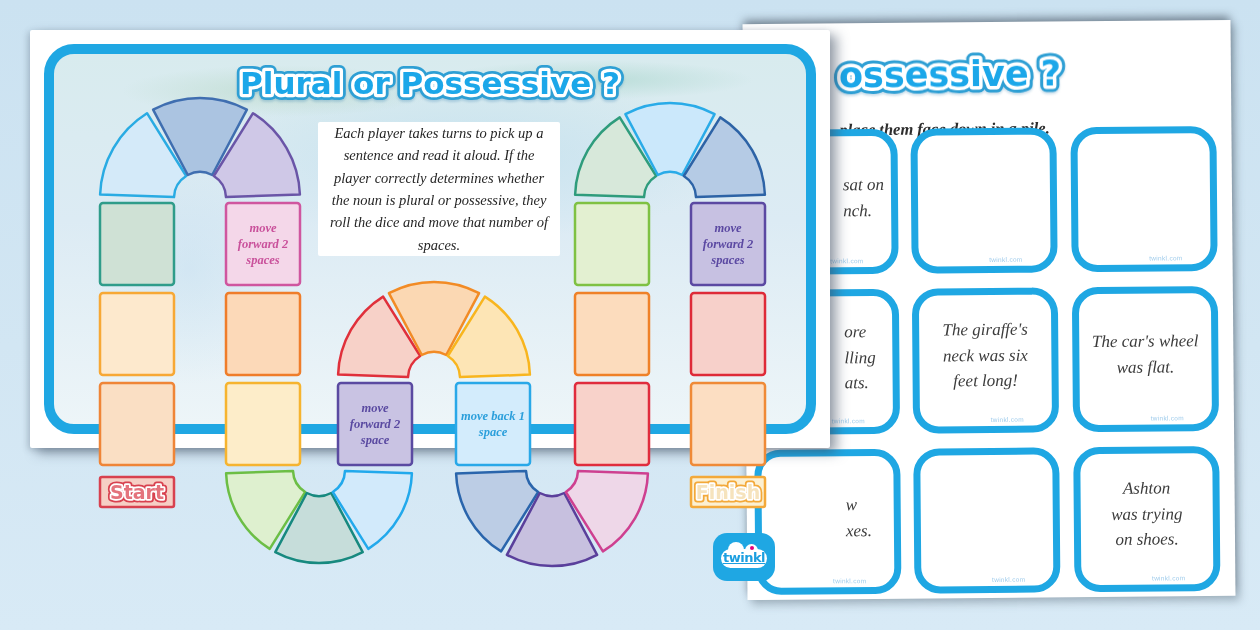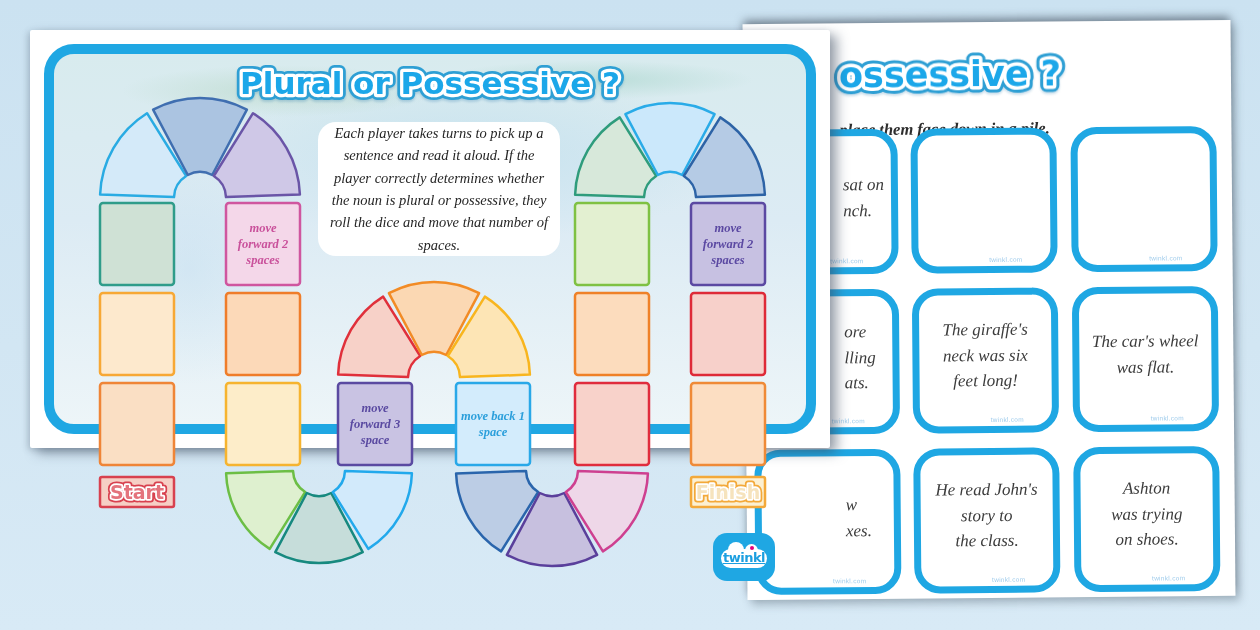--- a/index.html
+++ b/index.html
@@ -55,21 +55,21 @@
       radial-gradient(closest-side at 72% 7%, rgba(150,205,190,.45), transparent 75%),
       radial-gradient(closest-side at 55% 28%, rgba(175,215,235,.45), transparent 80%),
       radial-gradient(closest-side at 18% 58%, rgba(190,220,240,.40), transparent 75%),
       linear-gradient(180deg,#d8ebee 0%,#dcebf4 45%,#edf5f8 100%);
   }
   #board-svg{position:absolute;left:0;top:0;}
   .main-title{position:absolute;left:0;top:22px;width:800px;height:62px;overflow:visible;}
   .bubble-title{filter:drop-shadow(0 2px 1px rgba(40,120,170,.25));}
   .instruction-box{
     position:absolute;left:288px;top:92px;width:242px;height:134px;
-    background:#fff;border-radius:18px;box-sizing:border-box;
+    background:#fff;border-radius:2px;box-sizing:border-box;
     display:flex;align-items:center;justify-content:center;padding:8px 10px;
   }
   .instruction-box p{
     margin:0;font:italic 14.5px/1.55 "Liberation Serif",serif;color:#262626;text-align:center;
   }
   #space-labels{position:absolute;inset:0;pointer-events:none;}
   .space-label{
     position:absolute;width:74px;height:82px;box-sizing:border-box;padding:4px;
     display:flex;align-items:center;justify-content:center;text-align:center;
     font:700 italic 12.5px/1.3 "Liberation Serif",serif;
@@ -123,21 +123,20 @@
         </div>
         <div class="card" style="left: 327px; top: 266px;">
           <div class="card-text">The car's wheel<br>was flat.</div>
           <div class="card-wm">twinkl.com</div>
         </div>
         <div class="card partial" style="left: 8px; top: 426px;">
           <div class="card-text">w<br>xes.</div>
           <div class="card-wm">twinkl.com</div>
         </div>
         <div class="card" style="left: 167px; top: 426px;">
-          <div class="card-text">He read John's<br>story to<br>the class.</div>
           <div class="card-wm">twinkl.com</div>
         </div>
         <div class="card" style="left: 327px; top: 426px;">
           <div class="card-text">Ashton<br>was trying<br>on shoes.</div>
           <div class="card-wm">twinkl.com</div>
         </div>
       </div>
   </section>
 
   <section class="page left-page">
@@ -181,21 +180,21 @@
       <text x="400" y="42" text-anchor="middle" font-family="DejaVu Sans, sans-serif" font-size="31" font-weight="bold" paint-order="stroke" stroke="#2e9fd4" stroke-width="12" stroke-linejoin="round" fill="#2e9fd4">Plural or Possessive ?</text>
       <text x="400" y="42" text-anchor="middle" font-family="DejaVu Sans, sans-serif" font-size="31" font-weight="bold" paint-order="stroke" stroke="#ffffff" stroke-width="6.5" stroke-linejoin="round" fill="#1ba7e9">Plural or Possessive ?</text>
     </svg>
 
     <div class="instruction-box">
       <p>Each player takes turns to pick up a sentence and read it aloud. If the player correctly determines whether the noun is plural or possessive, they roll the dice and move that number of spaces.</p>
     </div>
 
     <div id="space-labels">
         <div class="space-label" style="left: 196px; top: 173px; color: rgb(201, 81, 155);">move forward 2 spaces</div>
-        <div class="space-label" style="left: 308px; top: 353px; color: rgb(90, 74, 161);">move forward 3 space</div>
+        <div class="space-label" style="left: 308px; top: 353px; color: rgb(90, 74, 161);">move forward 2 space</div>
         <div class="space-label" style="left: 426px; top: 353px; color: rgb(43, 159, 219);">move back 1 space</div>
         <div class="space-label" style="left: 661px; top: 173px; color: rgb(91, 73, 162);">move forward 2 spaces</div>
       </div>
 
     <svg class="sf-label" style="left:70px;top:446px;" width="74" height="31" viewBox="0 0 74 31">
       <text x="37" y="23" text-anchor="middle" font-family="DejaVu Sans, sans-serif" font-size="19" font-weight="bold" paint-order="stroke" stroke="#d8414f" stroke-width="7" stroke-linejoin="round" fill="#d8414f">Start</text>
       <text x="37" y="23" text-anchor="middle" font-family="DejaVu Sans, sans-serif" font-size="19" font-weight="bold" paint-order="stroke" stroke="#ffffff" stroke-width="3.5" stroke-linejoin="round" fill="#e4737c">Start</text>
     </svg>
 
     <svg class="sf-label" style="left:661px;top:446px;" width="74" height="31" viewBox="0 0 74 31">

